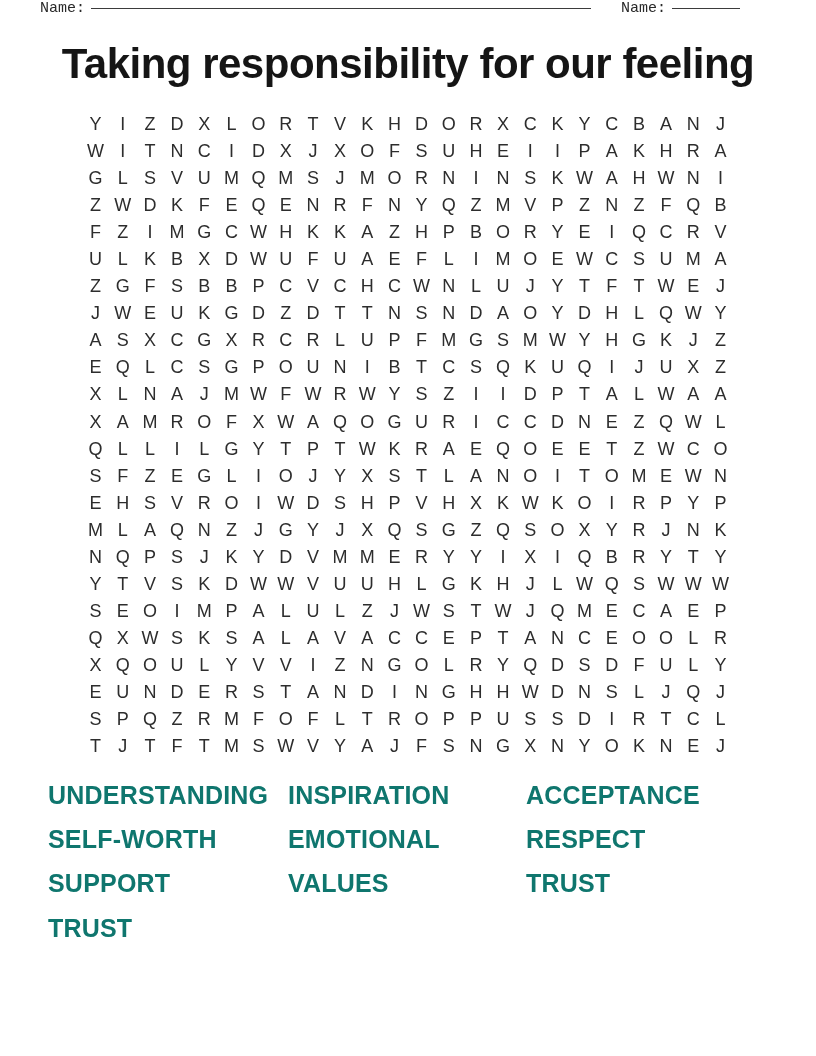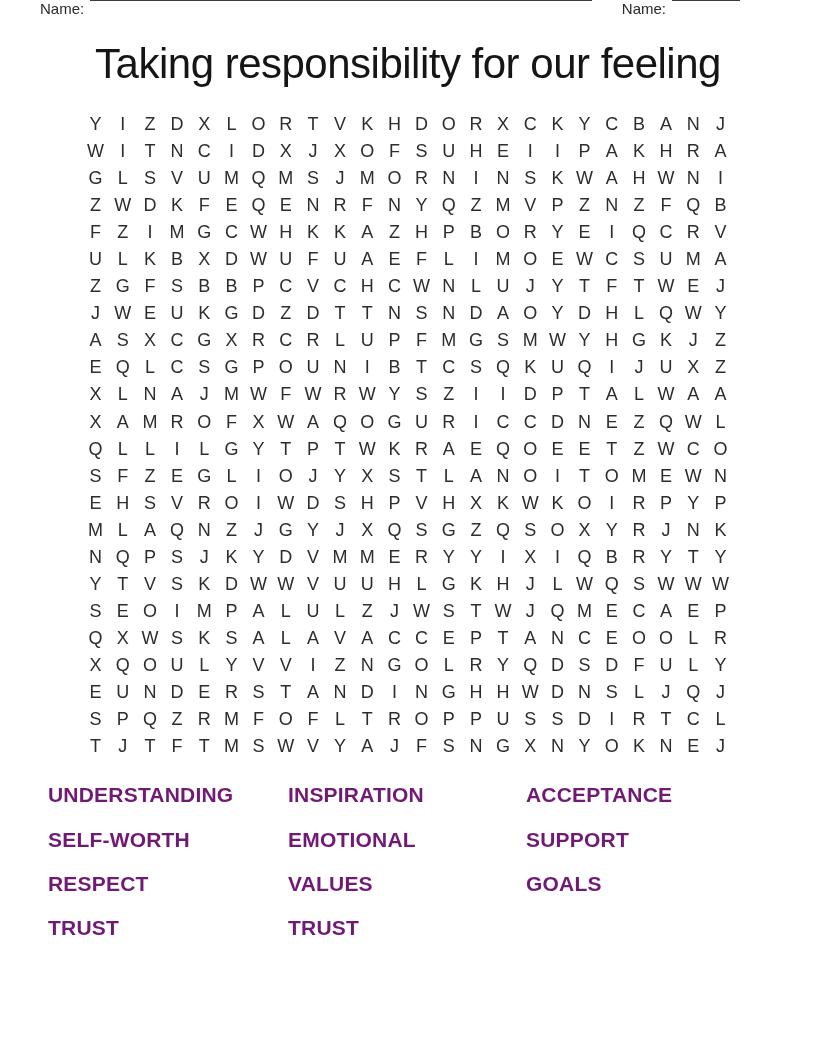--- a/index.html
+++ b/index.html
@@ -14,24 +14,25 @@
   }
 
   
   .header {
     position: absolute;
     top: 0;
     left: 40px;
     right: 76px;
     height: 17px;
     display: flex;
-    align-items: flex-start;
+    align-items: center;
     font-size: 15px;
     line-height: 17px;
     color: #2a2a2a;
+    font-family: Liberation Mono, monospace;
   }
   .header .label { white-space: nowrap; }
   .name-line {
     flex: 1;
     margin-left: 6px;
     border-bottom: 1.5px solid #3b3b3b;
   }
   .date-label { margin-left: 30px; }
   .date-line {
     width: 68px;
@@ -41,21 +42,21 @@
 
   
   .title {
     position: absolute;
     top: 40px;
     left: 0;
     width: 100%;
     text-align: center;
     font-size: 42px;
     line-height: 48px;
-    font-weight: 400;
+    font-weight: 700;
     color: #151515;
     letter-spacing: -0.5px;
     white-space: nowrap;
   }
 
   
   .letter-grid {
     position: absolute;
     top: 111px;
     left: 82px;
@@ -79,23 +80,23 @@
     top: 773px;
     left: 48px;
     width: 722px;
     display: grid;
     grid-template-columns: 240px 238px 1fr;
     grid-auto-rows: 44.4px;
   }
   .word {
     display: flex;
     align-items: center;
-    font-size: 21px;
+    font-size: 25px;
     font-weight: bold;
-    color: #701a75;
+    color: #0f766e;
     letter-spacing: 0.2px;
     white-space: nowrap;
   }
 </style>
 </head>
 <body>
 
 <div class="header">
   <span class="label">Name:</span>
   <span class="name-line"></span>
@@ -683,19 +684,18 @@
     <span class="cell">E</span>
     <span class="cell">J</span>
   </div>
 
 <div class="word-list">
     <div class="word">UNDERSTANDING</div>
     <div class="word">INSPIRATION</div>
     <div class="word">ACCEPTANCE</div>
     <div class="word">SELF-WORTH</div>
     <div class="word">EMOTIONAL</div>
+    <div class="word">RESPECT</div>
     <div class="word">SUPPORT</div>
-    <div class="word">RESPECT</div>
     <div class="word">VALUES</div>
-    <div class="word">GOALS</div>
     <div class="word">TRUST</div>
     <div class="word">TRUST</div>
   </div>
 
 </body></html>

